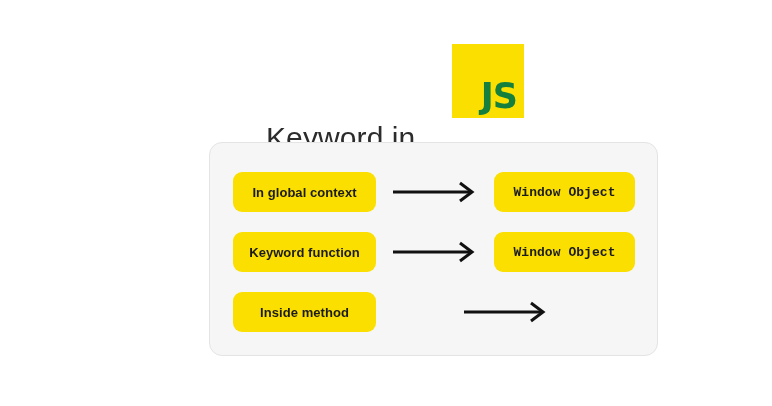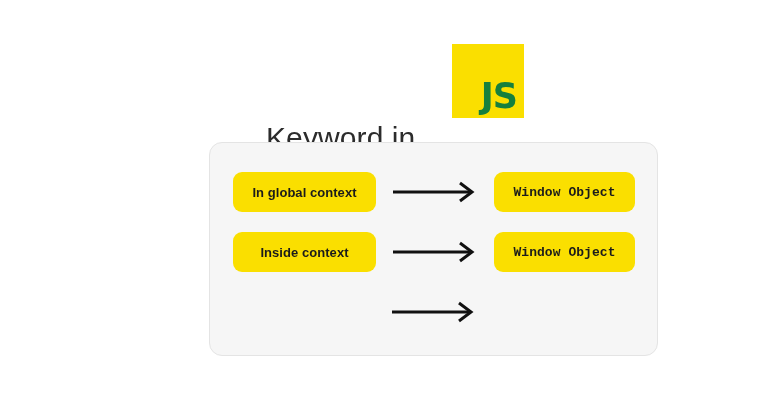--- a/index.html
+++ b/index.html
@@ -149,31 +149,32 @@
         <div class="arrow-wrap">
           <svg class="arrow-svg" width="86" height="22" viewBox="0 0 86 22" aria-hidden="true">
             <line x1="1" y1="11" x2="78" y2="11" stroke="#111111" stroke-width="3" stroke-linecap="butt"></line>
             <polyline points="68,2 80,11 68,20" fill="none" stroke="#111111" stroke-width="3" stroke-linecap="butt" stroke-linejoin="miter"></polyline>
           </svg>
         </div>
         <div class="pill pill-right">Window Object</div>
       </div>
 
       <div class="row">
-        <div class="pill pill-left">Inside context</div>
+        <div class="pill pill-left">Keyword function</div>
         <div class="arrow-wrap">
           <svg class="arrow-svg" width="86" height="22" viewBox="0 0 86 22" aria-hidden="true">
             <line x1="1" y1="11" x2="78" y2="11" stroke="#111111" stroke-width="3" stroke-linecap="butt"></line>
             <polyline points="68,2 80,11 68,20" fill="none" stroke="#111111" stroke-width="3" stroke-linecap="butt" stroke-linejoin="miter"></polyline>
           </svg>
         </div>
         <div class="pill pill-right">Window Object</div>
       </div>
 
       <div class="row">
+        <div class="pill pill-left">Inside method</div>
         <div class="arrow-wrap">
           <svg class="arrow-svg" width="86" height="22" viewBox="0 0 86 22" aria-hidden="true">
             <line x1="1" y1="11" x2="78" y2="11" stroke="#111111" stroke-width="3" stroke-linecap="butt"></line>
             <polyline points="68,2 80,11 68,20" fill="none" stroke="#111111" stroke-width="3" stroke-linecap="butt" stroke-linejoin="miter"></polyline>
           </svg>
         </div>
       </div>
 
     </div>
   </div>

